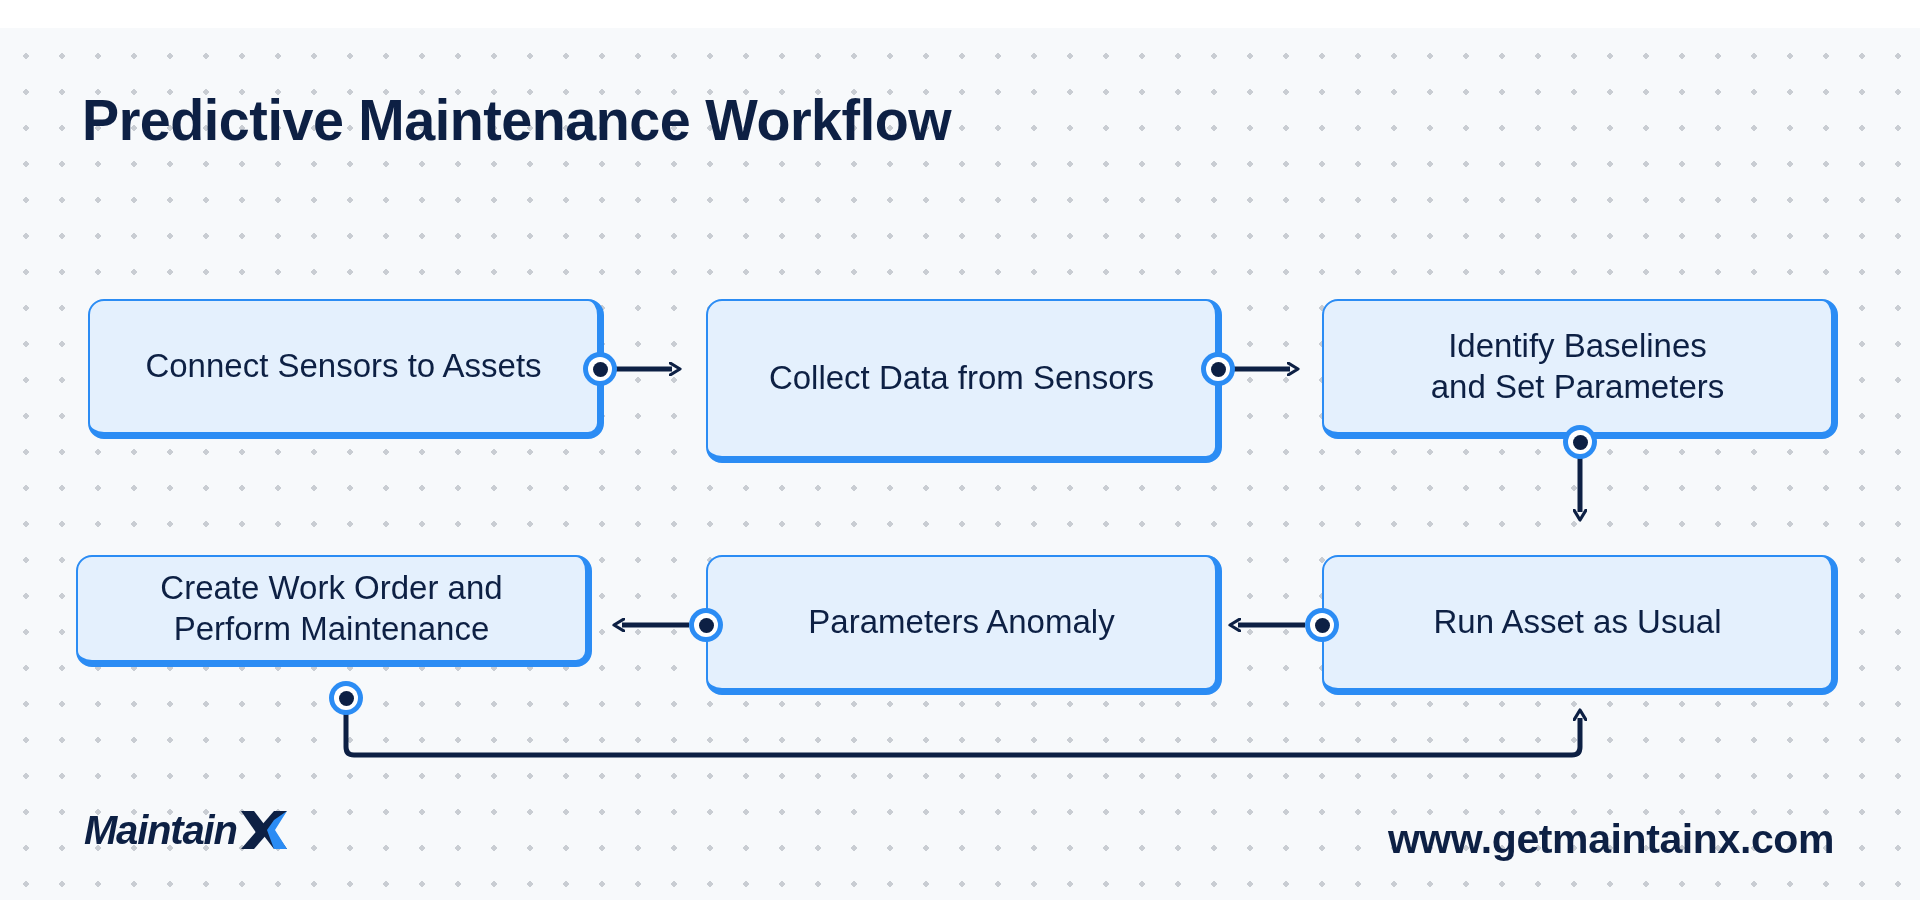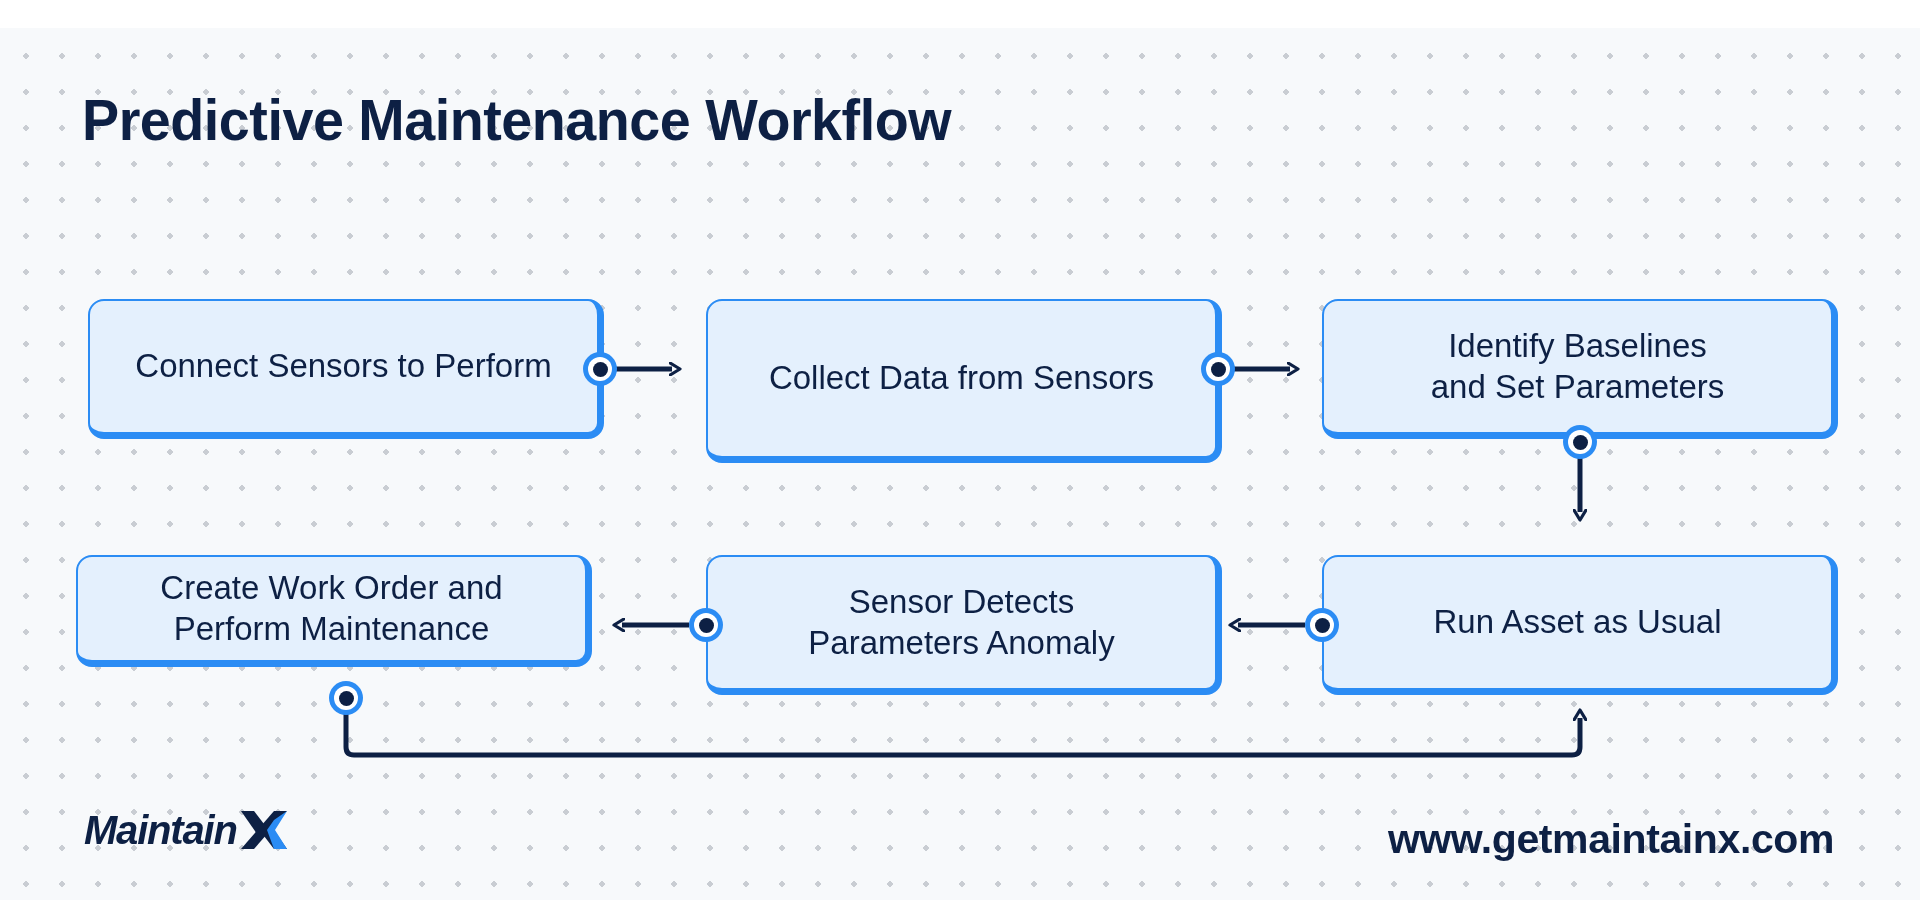--- a/index.html
+++ b/index.html
@@ -158,21 +158,21 @@
 
     <line x1="1305" y1="597" x2="1238" y2="597" stroke="#0d2044" stroke-width="5" stroke-linecap="butt" marker-end="url(#ah-l)"></line>
 
     <line x1="689" y1="597" x2="622" y2="597" stroke="#0d2044" stroke-width="5" stroke-linecap="butt" marker-end="url(#ah-l)"></line>
 
     <path d="M346,670 L346,719 Q346,727 354,727 L1572,727 Q1580,727 1580,719 L1580,690" fill="none" stroke="#0d2044" stroke-width="5" stroke-linecap="butt" marker-end="url(#ah-u)"></path>
   </svg>
 
   <div class="node" id="node-connect">
     <span class="lbl">
-      <span>Connect Sensors to Perform</span>
+      <span>Connect Sensors to Assets</span>
     </span>
   </div>
 
   <div class="node" id="node-collect">
     <span class="lbl">
       <span>Collect Data from Sensors</span>
     </span>
   </div>
 
   <div class="node" id="node-baselines">
@@ -184,21 +184,20 @@
 
   <div class="node" id="node-workorder">
     <span class="lbl">
       <span>Create Work Order and</span>
       <span class="l2">Perform Maintenance</span>
     </span>
   </div>
 
   <div class="node" id="node-anomaly">
     <span class="lbl">
-      <span>Sensor Detects</span>
       <span class="l2">Parameters Anomaly</span>
     </span>
   </div>
 
   <div class="node" id="node-runasset">
     <span class="lbl">
       <span>Run Asset as Usual</span>
     </span>
   </div>
 

